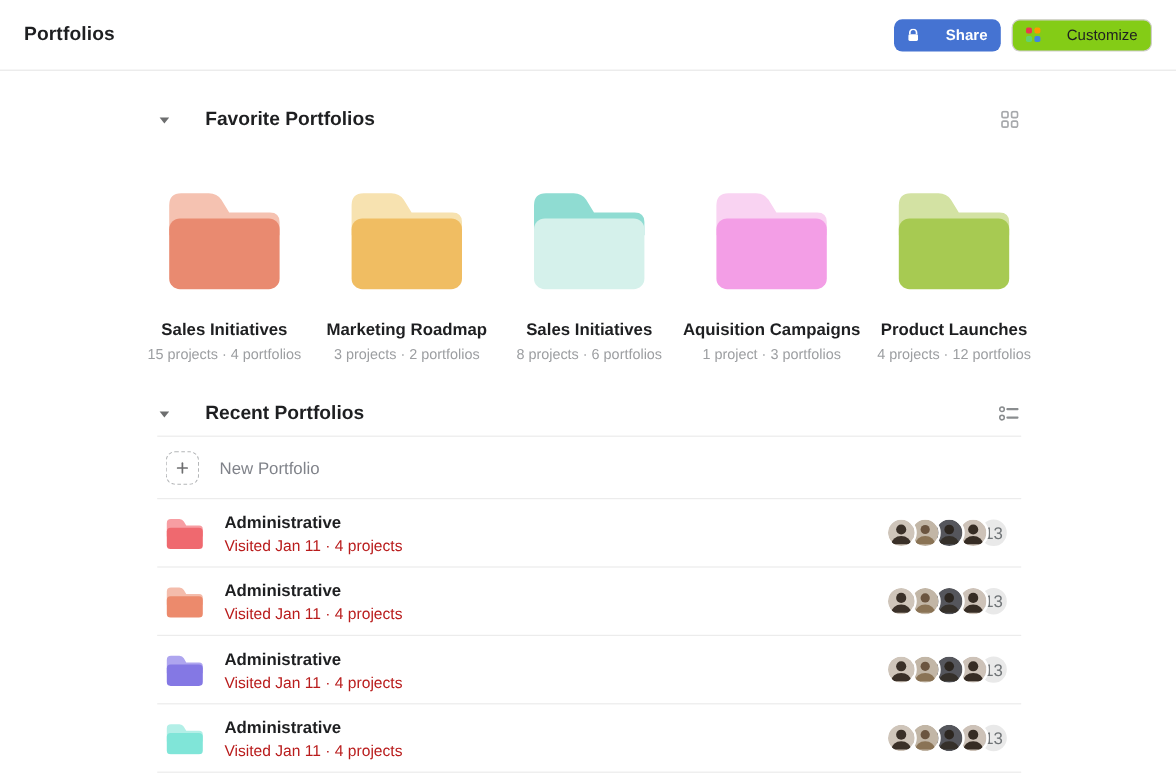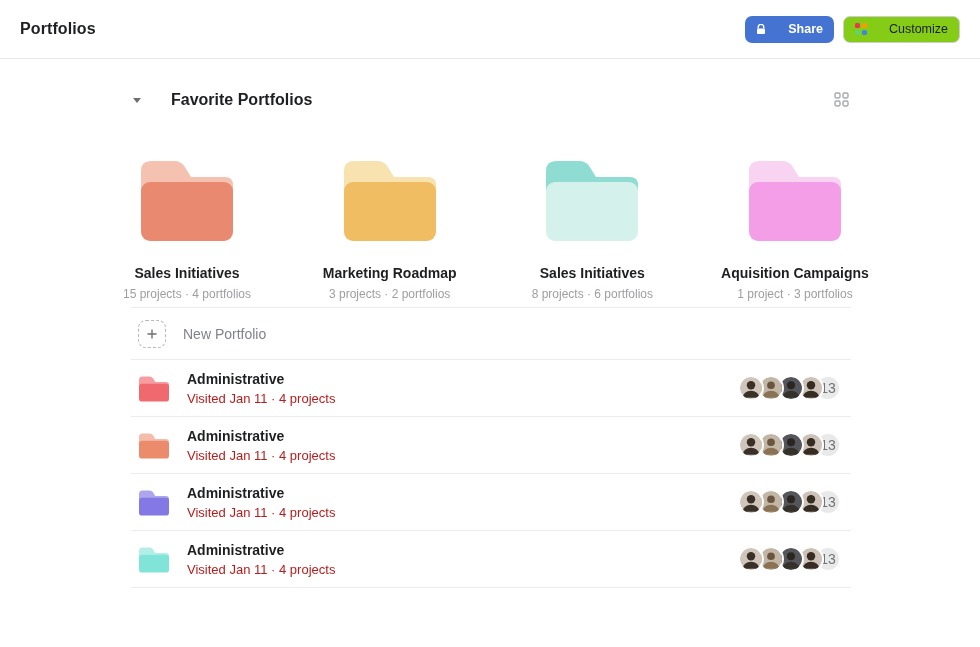--- a/index.html
+++ b/index.html
@@ -140,23 +140,50 @@
       <span>
         <svg width="98" height="88" viewBox="0 0 98 88">
           <path d="M3 40 V15 Q3 5 13 5 H36 Q43 5 46.5 10.5 L53 21 H87 Q95 21 95 29 V40 Z" fill="#f9d3f2"></path>
           <rect x="3" y="26" width="92" height="59" rx="9" fill="#f39ee6"></rect>
         </svg>
       </span>
       <div class="card-name">Aquisition Campaigns</div>
       <div class="card-meta">1 project · 3 portfolios</div>
     </div>
 
-
-  </div>
-
+    <div class="card">
+      <span>
+        <svg width="98" height="88" viewBox="0 0 98 88">
+          <path d="M3 40 V15 Q3 5 13 5 H36 Q43 5 46.5 10.5 L53 21 H87 Q95 21 95 29 V40 Z" fill="#d3e2a3"></path>
+          <rect x="3" y="26" width="92" height="59" rx="9" fill="#a7ca52"></rect>
+        </svg>
+      </span>
+      <div class="card-name">Product Launches</div>
+      <div class="card-meta">4 projects · 12 portfolios</div>
+    </div>
+
+  </div>
+
+  <div class="section-head recent-head">
+    <span class="caret">
+      <svg width="12" height="12" viewBox="0 0 12 12">
+          <path d="M2 4 L10 4 L6 9 Z" fill="#6d6e6f"></path>
+        </svg>
+    </span>
+    <span class="section-title">Recent Portfolios</span>
+    <span class="head-spacer"></span>
+    <button class="icon-btn">
+      <svg width="17" height="15" viewBox="0 0 17 15" fill="none" stroke="#8a8d8f">
+        <circle cx="3" cy="4" r="1.9" stroke-width="1.3"></circle>
+        <line x1="7.5" y1="4" x2="16" y2="4" stroke-width="1.8" stroke-linecap="round"></line>
+        <circle cx="3" cy="11" r="1.9" stroke-width="1.3"></circle>
+        <line x1="7.5" y1="11" x2="16" y2="11" stroke-width="1.8" stroke-linecap="round"></line>
+      </svg>
+    </button>
+  </div>
   <div class="recent-divider"></div>
 
   <div class="new-row">
     <span class="dashed-box">
       <svg width="10" height="10" viewBox="0 0 10 10" stroke="#6d6e6f" stroke-width="1.4" stroke-linecap="round">
         <line x1="5" y1="1" x2="5" y2="9"></line>
           <line x1="1" y1="5" x2="9" y2="5"></line>
       </svg>
     </span>
     <span class="new-label">New Portfolio</span>

